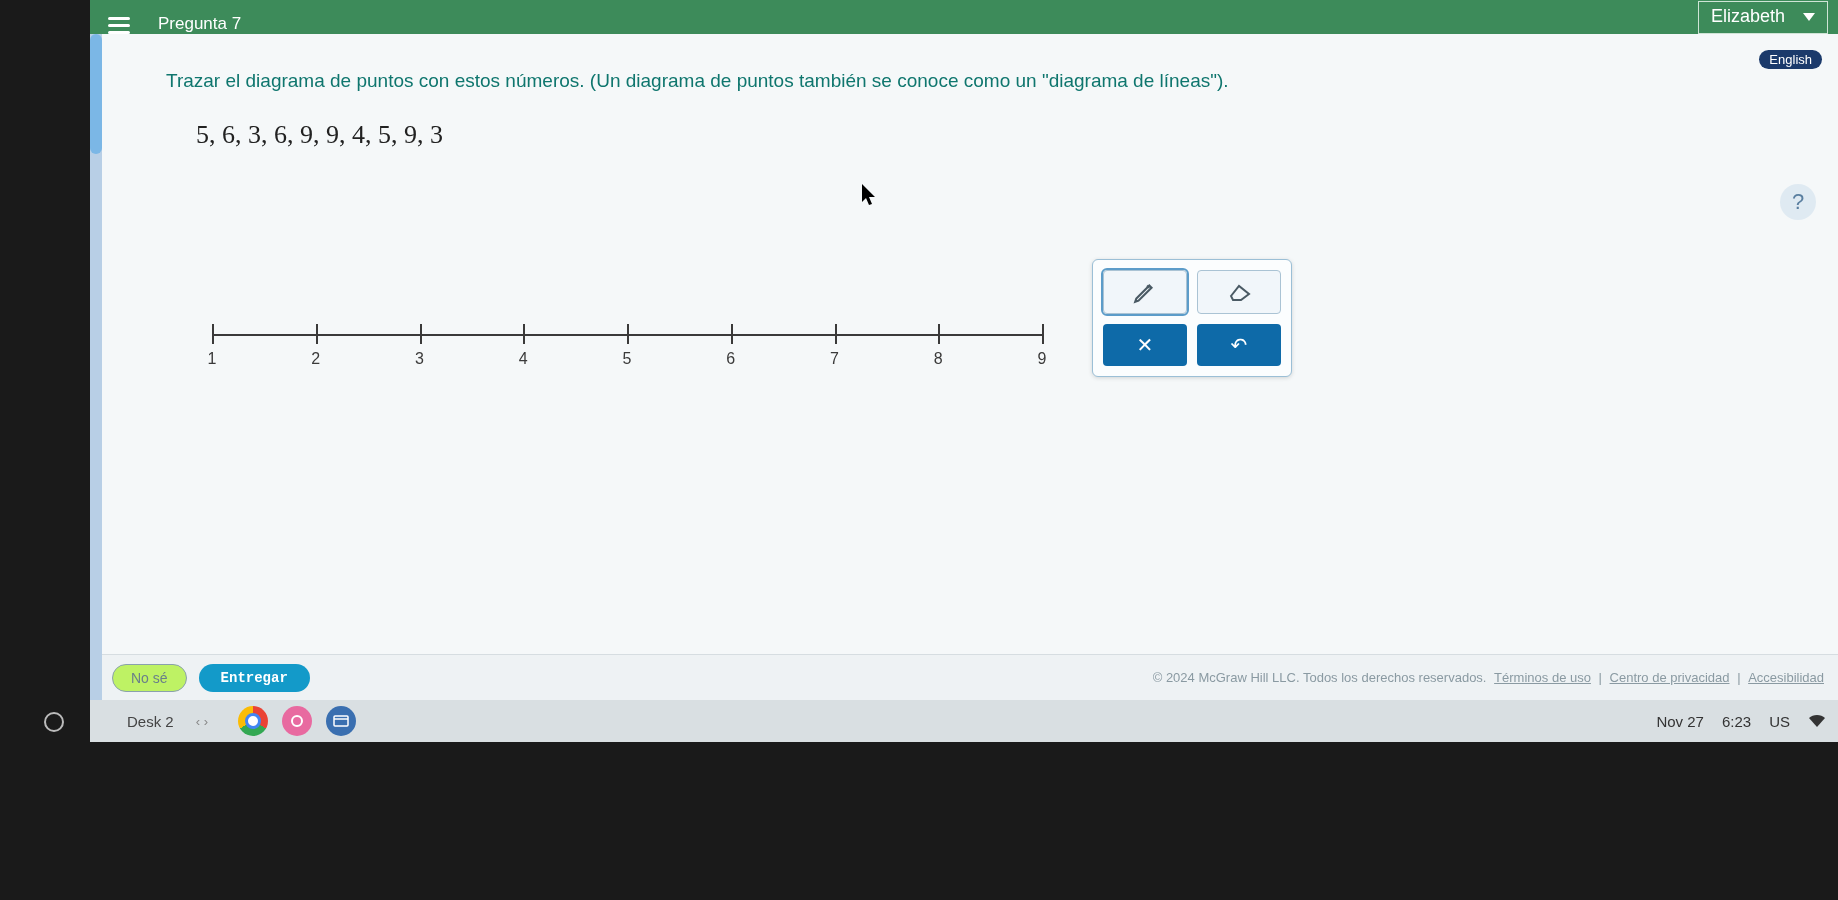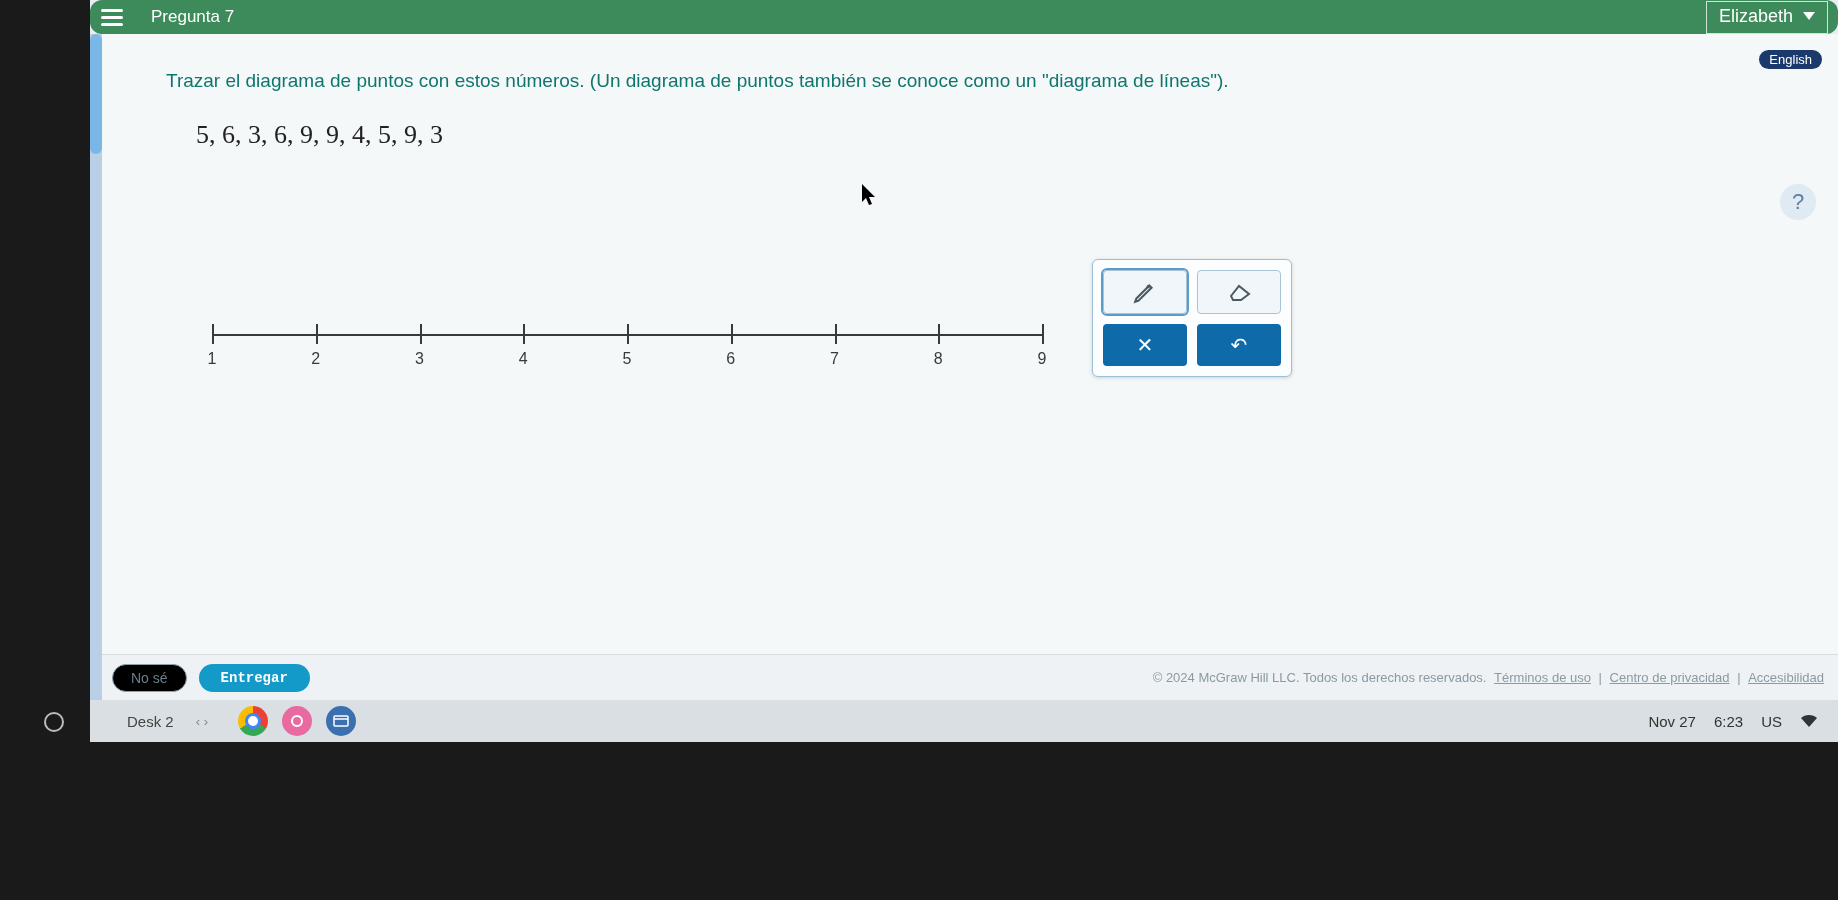--- a/index.html
+++ b/index.html
@@ -3,24 +3,24 @@
 <meta charset="utf-8">
 <style>
   * { box-sizing: border-box; margin: 0; padding: 0; }
   html, body { width: 1838px; height: 900px; font-family: Arial, Helvetica, sans-serif; background: #2a2a2a; overflow: hidden; }
 
   
   .photo-frame { position: absolute; inset: 0; background: #1a1a1a; }
   .screen { position: absolute; left: 90px; top: 0; right: 0; bottom: 200px; background: #e8eef0; }
 
   
-  .header-bar { position: absolute; left: 0; right: 0; top: 0; height: 34px; background: #3d8b5a; color: #fff; display: flex; align-items: center; padding: 0 10px 0 11px; font-size: 17px; border-radius: 12px; }
+  .header-bar { position: absolute; left: 0; right: 0; top: 0; height: 34px; background: #3d8b5a; color: #fff; display: flex; align-items: flex-end; padding: 0 10px 0 18px; font-size: 17px; }
   .hamburger { display: inline-flex; flex-direction: column; gap: 4px; margin-right: 28px; cursor: pointer; }
   .hamburger span { width: 22px; height: 3px; background: #fff; border-radius: 2px; }
-  .user-box { margin-left: auto; border: 1px solid #cfe4d6; padding: 4px 12px 6px; font-size: 18px; display: flex; align-items: center; gap: 10px; cursor: pointer; }
+  .user-box { margin-left: auto; border: 1px solid #cfe4d6; padding: 4px 12px 6px; font-size: 18px; display: flex; align-items: center; gap: 18px; cursor: pointer; }
   .chev-down { width: 0; height: 0; border-left: 6px solid transparent; border-right: 6px solid transparent; border-top: 8px solid #fff; }
 
   
   .left-scroll { position: absolute; left: 0; top: 34px; bottom: 0; width: 12px; background: #b8cfe6; }
   .left-scroll .thumb { position: absolute; left: 0; right: 0; top: 0; height: 120px; background: #7bb7e6; border-radius: 6px; }
 
   
   .content { position: absolute; left: 12px; right: 0; top: 34px; bottom: 46px; background: #f5f8f9; padding: 36px 40px 0 64px; }
   .lang-pill { position: absolute; right: 16px; top: 16px; background: #1b3a6b; color: #ffffff; font-size: 13px; padding: 2px 10px; border-radius: 10px; cursor: pointer; }
   .help-circle { position: absolute; right: 22px; top: 150px; width: 36px; height: 36px; border-radius: 50%; background: #dfeaf2; color: #5a7fa0; font-size: 22px; display: flex; align-items: center; justify-content: center; cursor: pointer; }
@@ -37,35 +37,35 @@
   
   .tool-panel { position: absolute; left: 990px; top: 225px; width: 200px; border: 1px solid #9bbfd6; border-radius: 6px; background: #fbfdfe; padding: 10px; box-shadow: 0 1px 4px rgba(0,0,0,0.15); }
   .tool-row { display: flex; gap: 10px; margin-bottom: 10px; }
   .tool-btn { flex: 1; height: 44px; border: 1px solid #aac3d4; background: #f1f6fa; border-radius: 4px; display: flex; align-items: center; justify-content: center; cursor: pointer; }
   .tool-btn.active { outline: 2px solid #5c9cc9; }
   .action-row { display: flex; gap: 10px; }
   .action-btn { flex: 1; height: 42px; background: #0e6aa8; color: #fff; border-radius: 4px; display: flex; align-items: center; justify-content: center; font-size: 20px; cursor: pointer; }
 
   
   .bottom-row { position: absolute; left: 12px; right: 0; bottom: 0; height: 46px; background: #eef2f4; border-top: 1px solid #d6dde1; display: flex; align-items: center; padding: 0 10px; font-size: 14px; }
-  .btn-outline { border: 1px solid #8aa1ad; color: #6a7f8a; background: #000000; padding: 5px 18px; border-radius: 18px; margin-right: 12px; cursor: pointer; }
+  .btn-outline { border: 1px solid #8aa1ad; color: #6a7f8a; background: #bef264; padding: 5px 18px; border-radius: 18px; margin-right: 12px; cursor: pointer; }
   .btn-primary { background: #139ac9; color: #fff; padding: 6px 22px; border-radius: 18px; font-weight: bold; cursor: pointer; font-family: Liberation Mono, monospace; }
   .copyright { margin-left: auto; color: #8a9aa2; font-size: 13px; }
   .copyright a { color: #8a9aa2; text-decoration: underline; margin: 0 4px; }
 
   
   .dock { position: absolute; left: 90px; right: 0; bottom: 158px; height: 42px; background: #d9dfe2; display: flex; align-items: center; justify-content: center; gap: 14px; font-size: 15px; color: #444; }
   .dock .desk { margin-right: 8px; padding-left: 37px; }
   .dock .pager { color: #888; font-size: 13px; margin-right: 16px; }
   .dock .app { width: 30px; height: 30px; border-radius: 50%; display: flex; align-items: center; justify-content: center; font-size: 16px; cursor: pointer; }
   .dock .chrome { background: conic-gradient(#ea4335 0 120deg,#34a853 120deg 240deg,#fbbc05 240deg 360deg); position: relative; }
   .dock .chrome::after { content:""; position:absolute; inset:7px; background:#fff; border-radius:50%; border:3px solid #4285f4; }
   .dock .pink { background: #e86aa0; color:#fff; }
   .dock .blue { background: #3a6fb0; color:#fff; font-size:14px; }
-  .dock .right { margin-left: auto; display:flex; align-items:center; gap:18px; padding-right:20px; color:#333; }
+  .dock .right { margin-left: auto; display:flex; align-items:center; gap:18px; padding-right:12px; color:#333; }
 
   
   .cursor { position:absolute; width:0; height:0; z-index:50; }
 
   
   .oscircle { position:absolute; left: 44px; bottom: 168px; width: 20px; height:20px; border:2px solid #bbb; border-radius:50%; }
 
   svg { display:block; }
 </style>
 </head>

